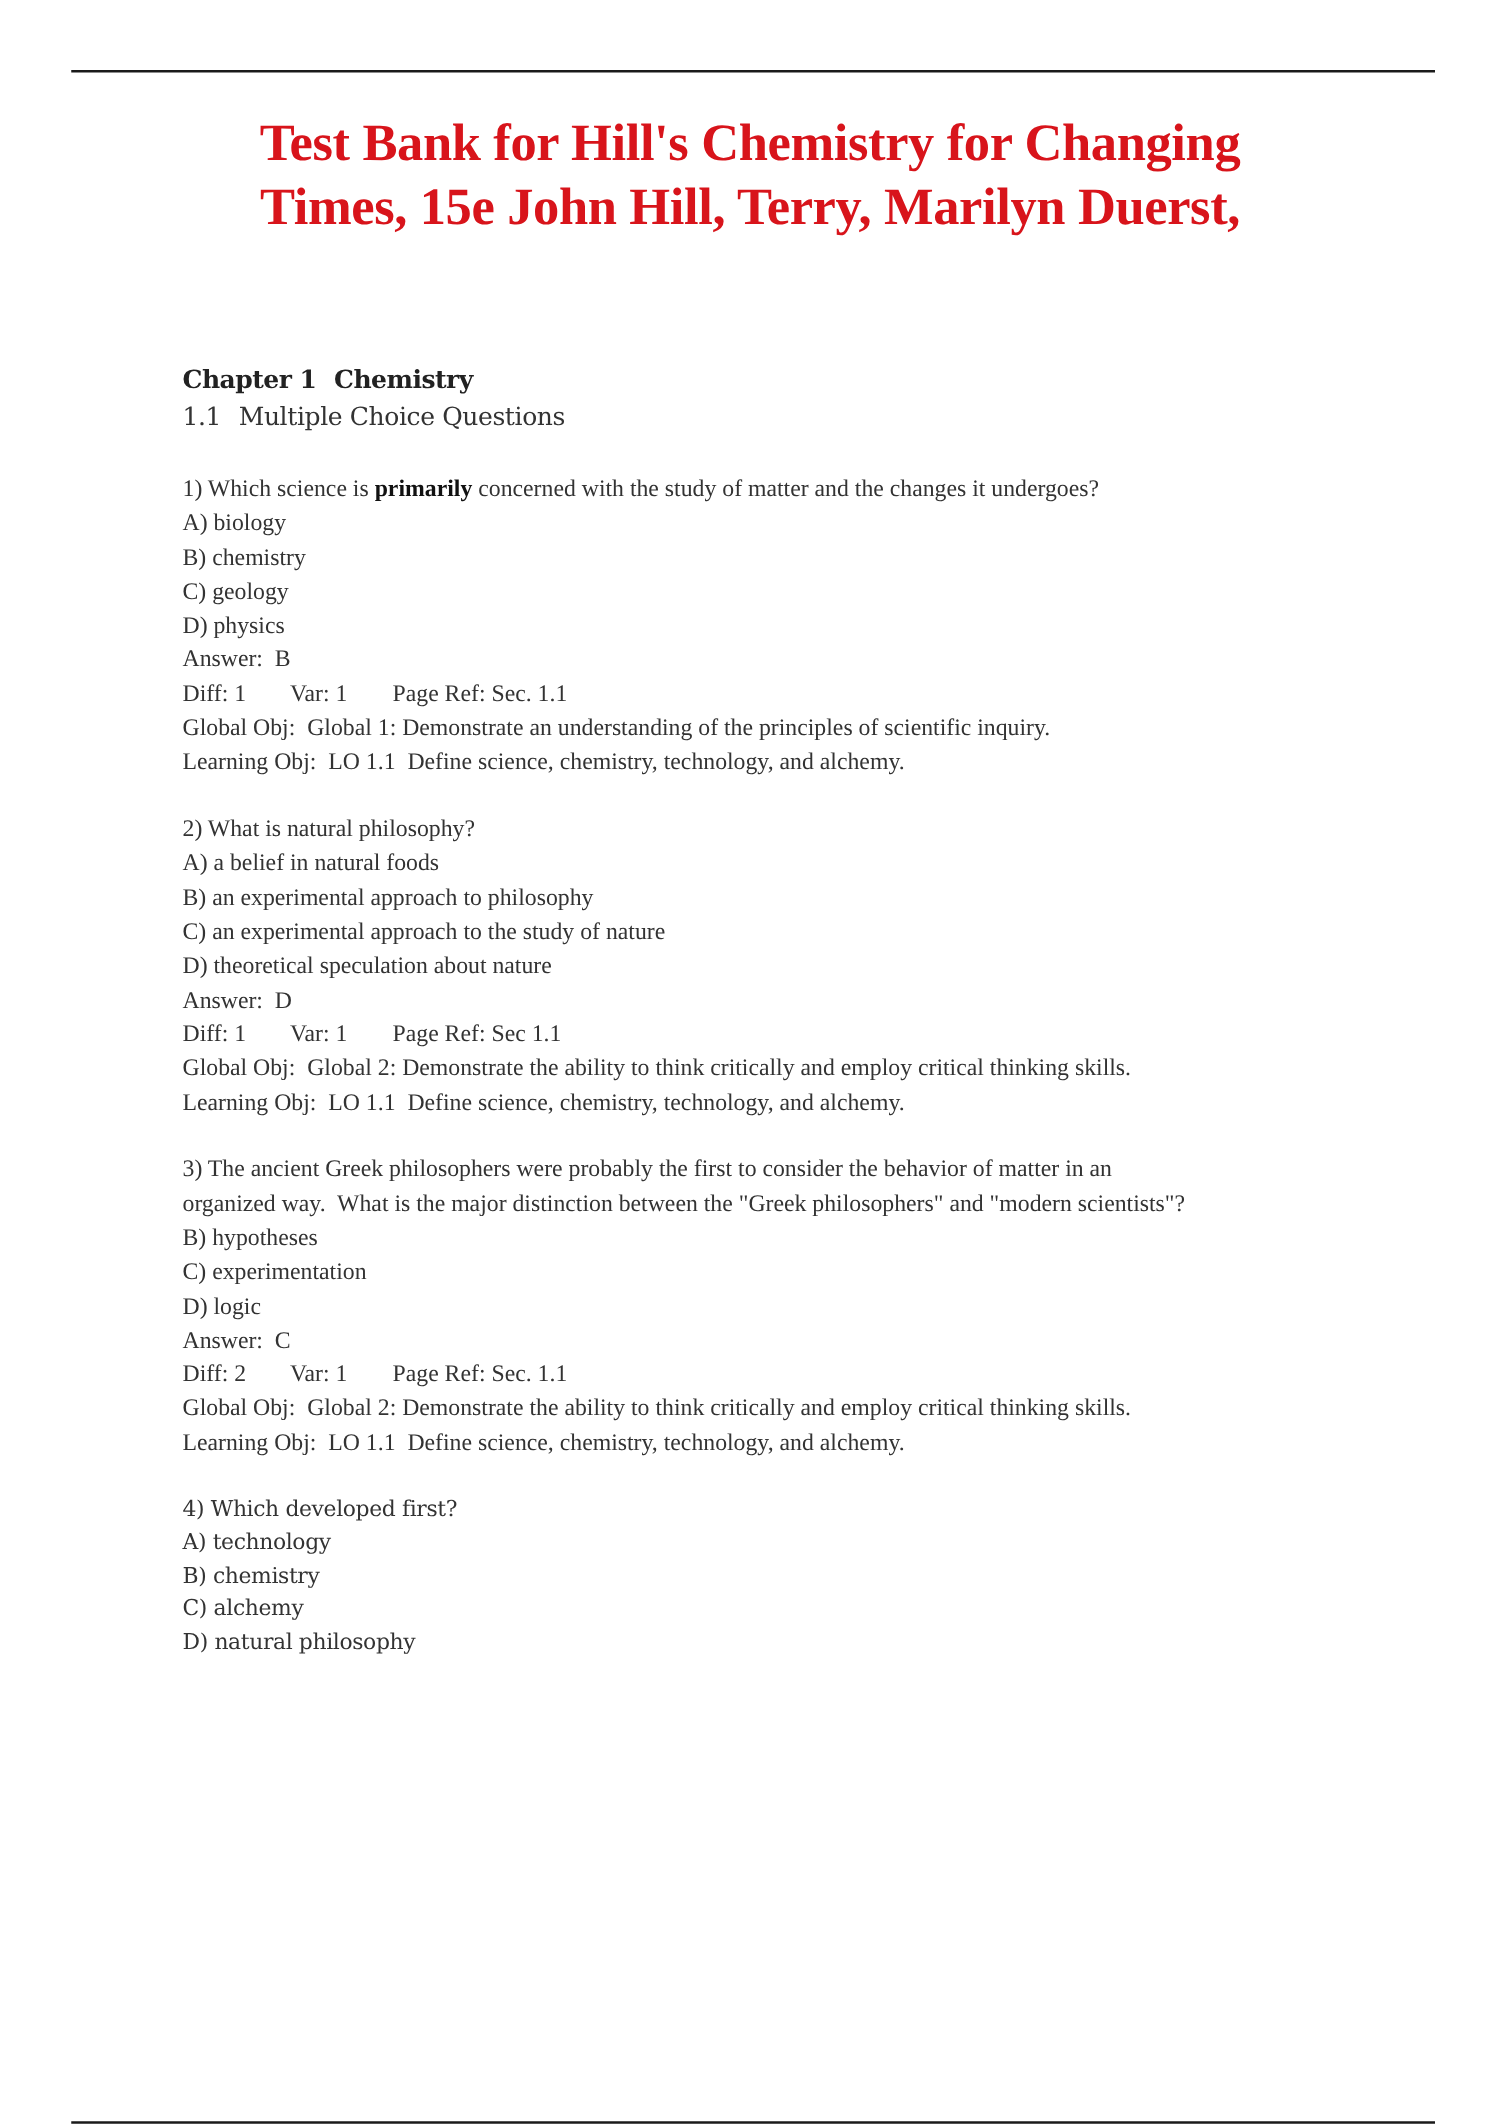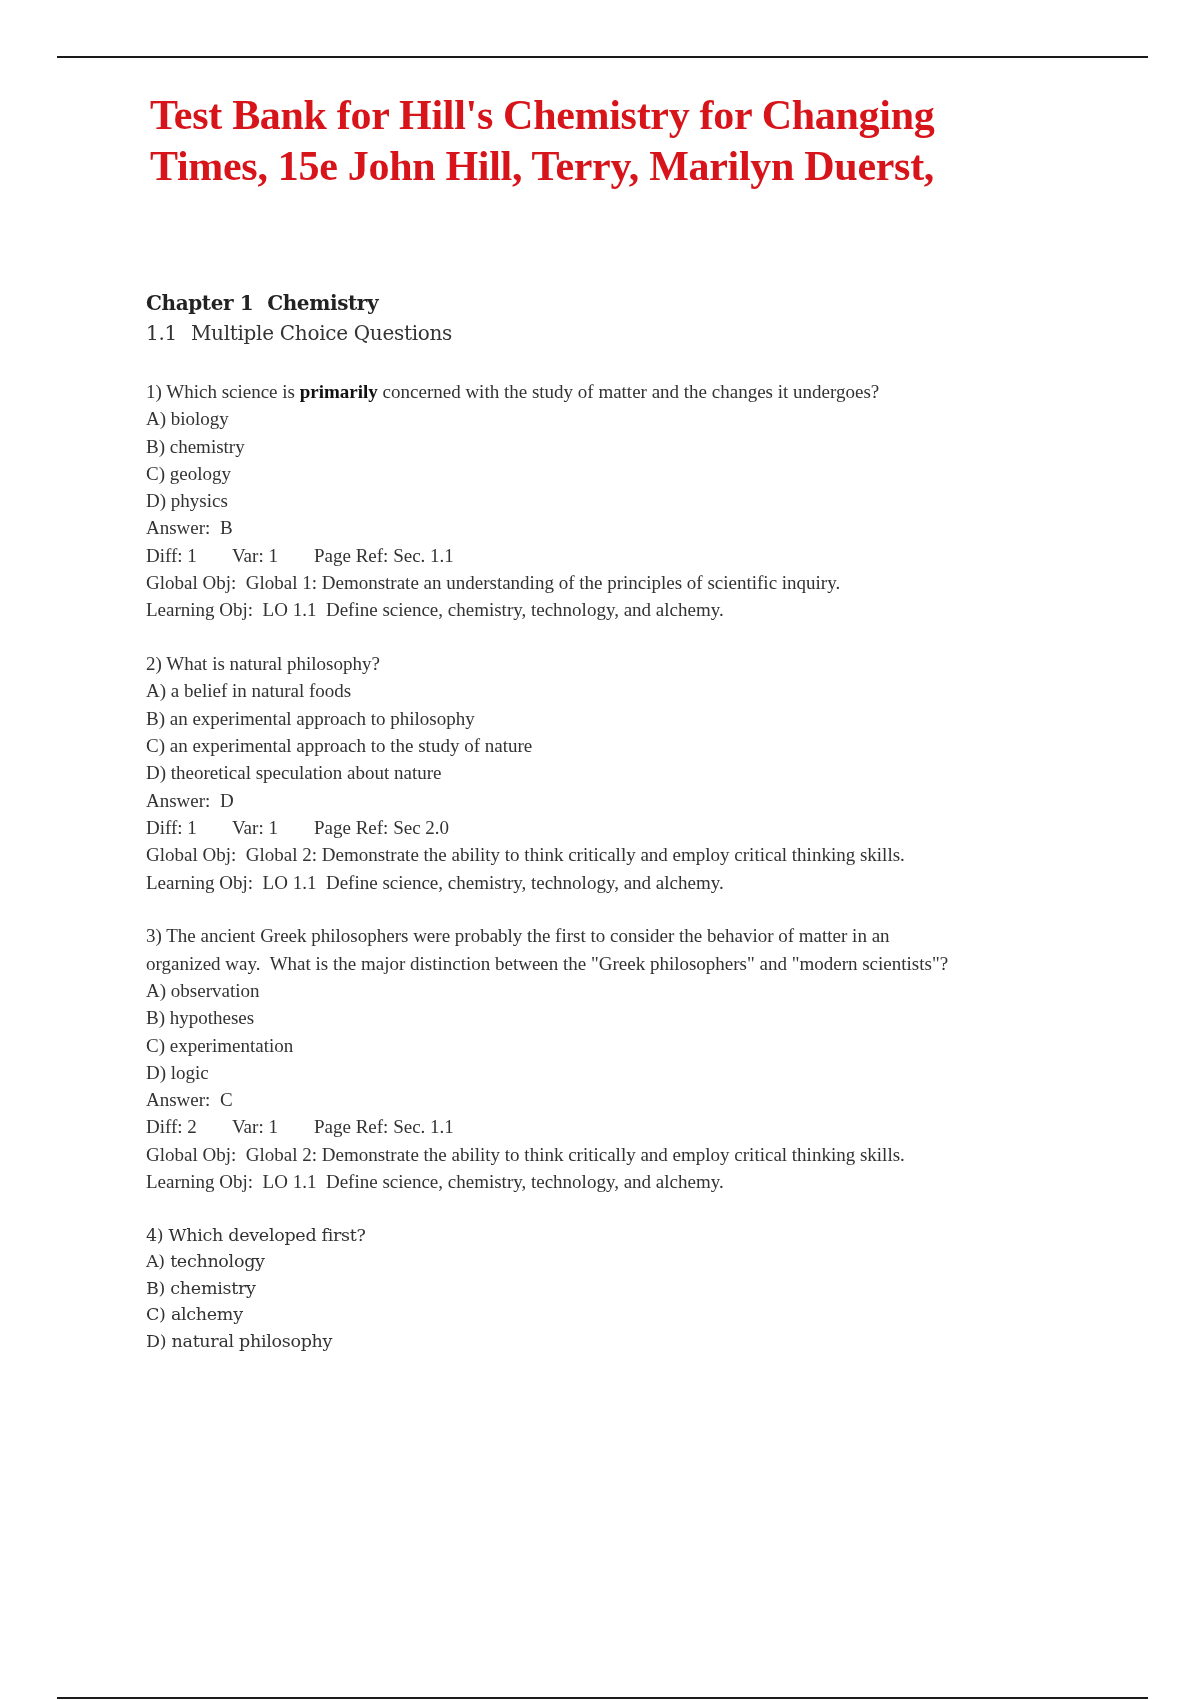--- a/index.html
+++ b/index.html
@@ -2,21 +2,21 @@
 <html><head>
   <meta charset="utf-8">
   <style>
     html, body { margin: 0; padding: 0; background: #ffffff; }
     body { width: 1200px; height: 1700px; position: relative; overflow: hidden; font-family: "Liberation Serif", "DejaVu Serif", serif; color: #222; }
     .rule { position: absolute; left: 57px; width: 1091px; height: 2px; background: #1a1a1a; }
     .rule.top { top: 56px; }
     .rule.bottom { top: 1697px; }
     .title {
       position: absolute; left: 150px; width: 900px; top: 90px;
-      color: #d8141b; font-weight: bold;
+      text-align: center; color: #d8141b; font-weight: bold;
       font-size: 42px; line-height: 51px; letter-spacing: -0.3px;
       font-family: "Liberation Serif", serif;
     }
     .content { position: absolute; left: 146px; top: 288px; width: 960px; }
     .chapter { font-family: "DejaVu Serif", serif; font-weight: bold; font-size: 20px; color: #222; margin: 0; height: 30px; line-height: 30px; letter-spacing: -0.4px; }
     .chapter span + span { margin-left: 14px; }
     .section { font-family: "DejaVu Serif", serif; font-size: 20px; color: #333; height: 30px; line-height: 30px; letter-spacing: -0.3px; }
     .section span + span { margin-left: 14px; }
     .questions { margin-top: 30px; font-family: "Liberation Serif", serif; font-size: 19px; color: #333; }
     .q { margin-bottom: 26.5px; }
@@ -59,29 +59,28 @@
       <div class="line">Learning Obj:  LO 1.1  Define science, chemistry, technology, and alchemy.</div>
     </div>
 
     <div class="q">
       <div class="line">2) What is natural philosophy?</div>
       <div class="line">A) a belief in natural foods</div>
       <div class="line">B) an experimental approach to philosophy</div>
       <div class="line">C) an experimental approach to the study of nature</div>
       <div class="line">D) theoretical speculation about nature</div>
       <div class="line">Answer:  D</div>
-      <div class="line meta"><span class="diff">Diff: 1</span><span class="var">Var: 1</span><span>Page Ref: Sec 2.0</span></div>
+      <div class="line meta"><span class="diff">Diff: 1</span><span class="var">Var: 1</span><span>Page Ref: Sec 1.1</span></div>
       <div class="line">Global Obj:  Global 2: Demonstrate the ability to think critically and employ critical thinking skills.</div>
       <div class="line">Learning Obj:  LO 1.1  Define science, chemistry, technology, and alchemy.</div>
     </div>
 
     <div class="q">
       <div class="line">3) The ancient Greek philosophers were probably the first to consider the behavior of matter in an</div>
       <div class="line">organized way.  What is the major distinction between the "Greek philosophers" and "modern scientists"?</div>
-      <div class="line">A) observation</div>
       <div class="line">B) hypotheses</div>
       <div class="line">C) experimentation</div>
       <div class="line">D) logic</div>
       <div class="line">Answer:  C</div>
       <div class="line meta"><span class="diff">Diff: 2</span><span class="var">Var: 1</span><span>Page Ref: Sec. 1.1</span></div>
       <div class="line">Global Obj:  Global 2: Demonstrate the ability to think critically and employ critical thinking skills.</div>
       <div class="line">Learning Obj:  LO 1.1  Define science, chemistry, technology, and alchemy.</div>
     </div>
 
     <div class="q q4">

